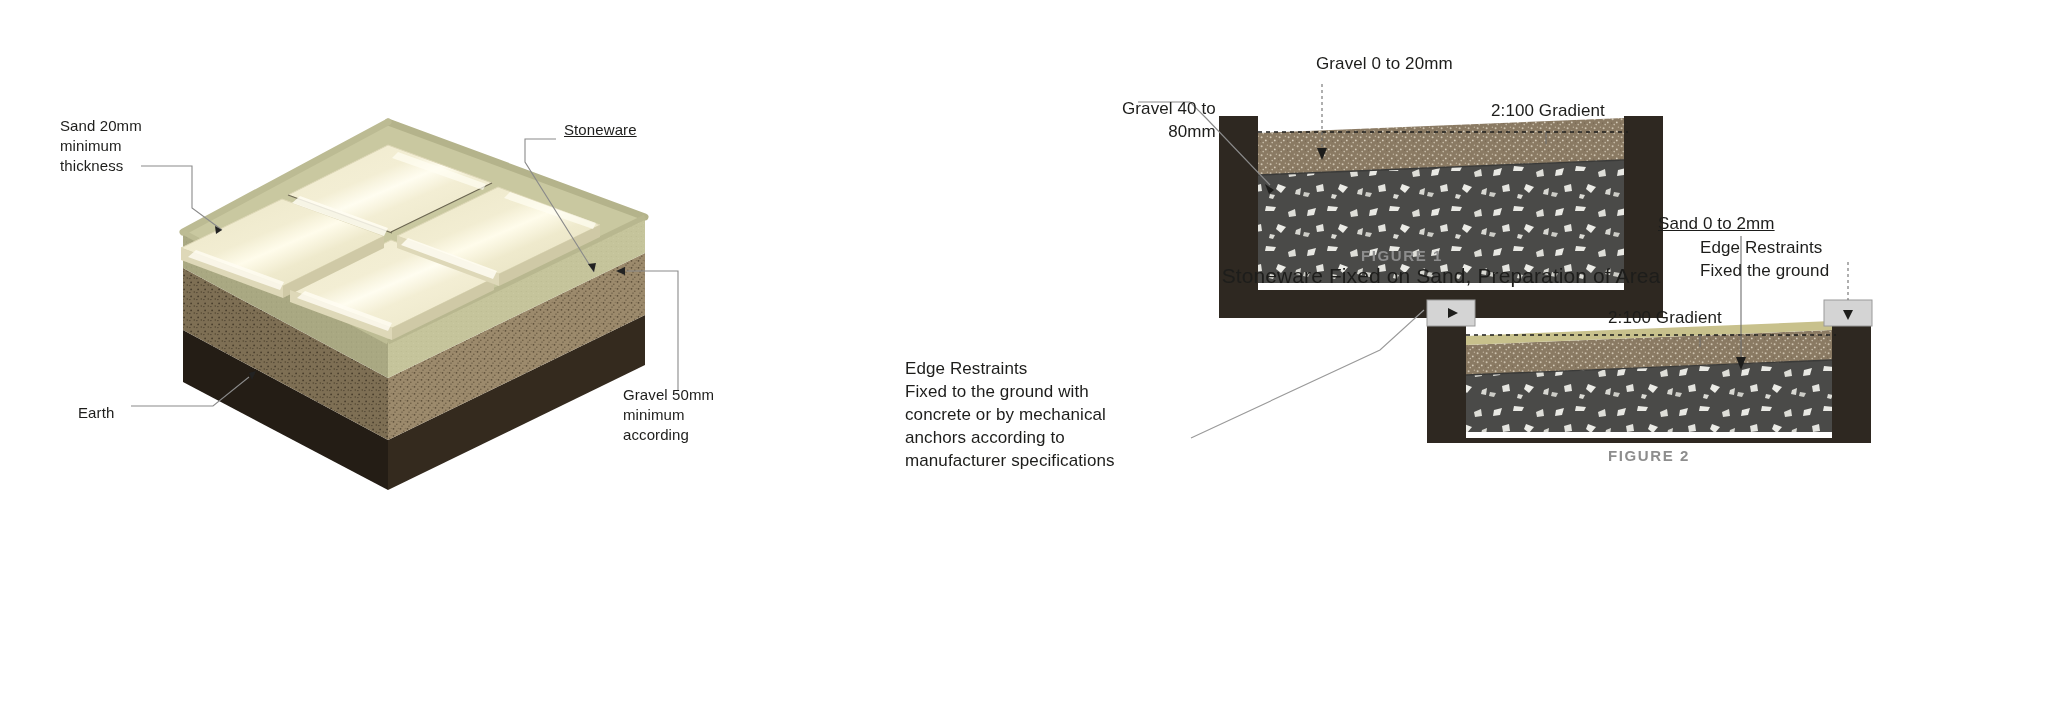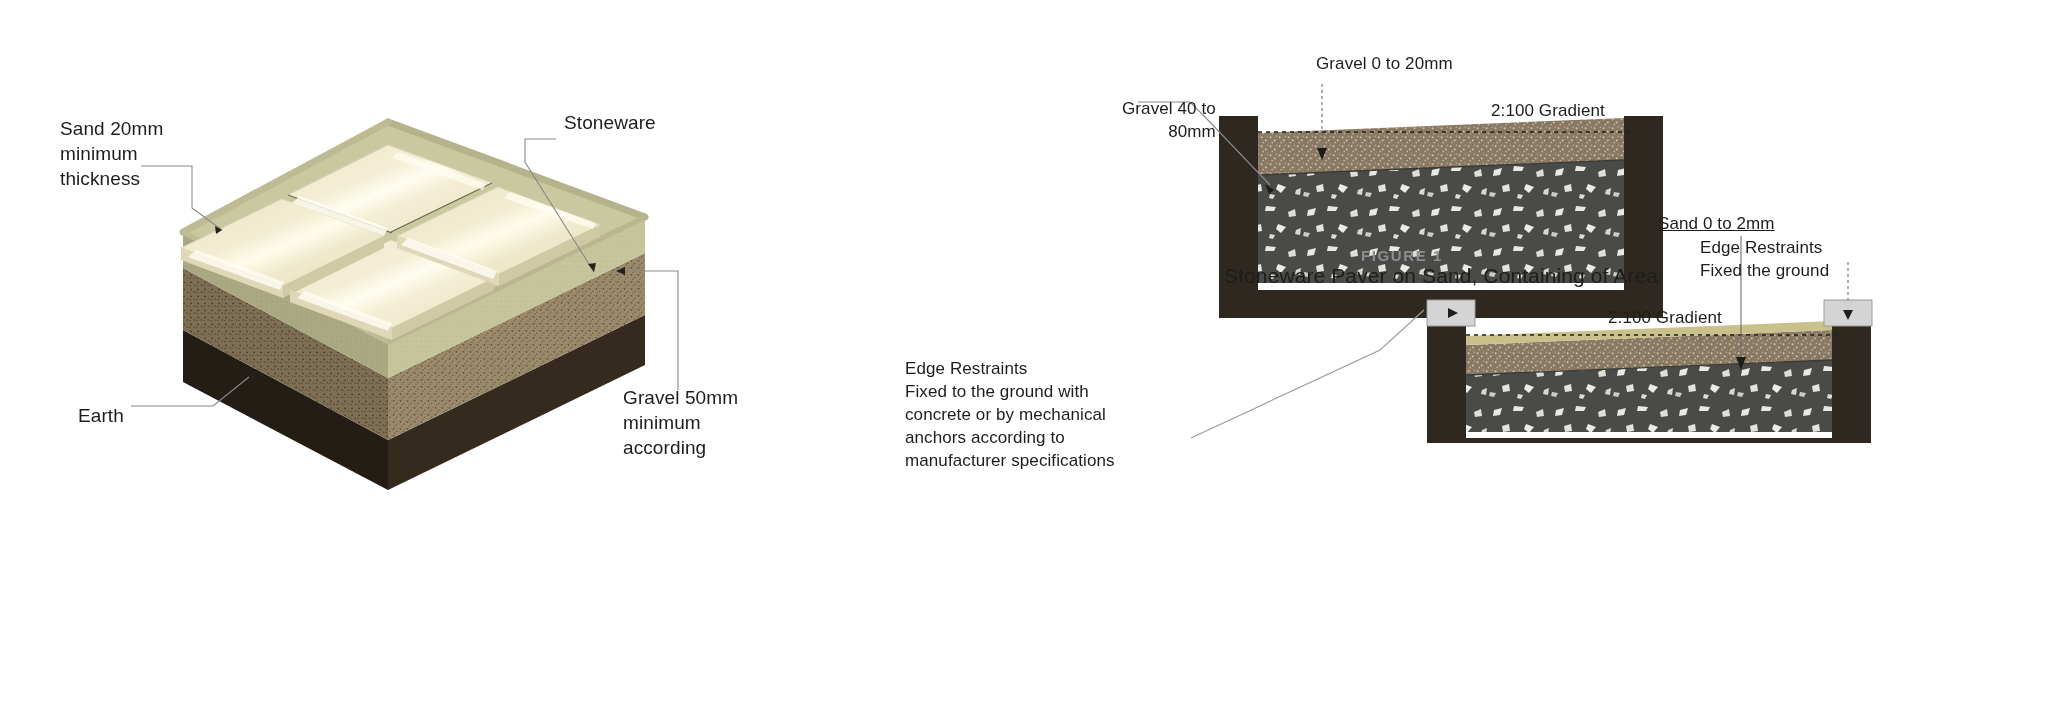--- a/index.html
+++ b/index.html
@@ -21,21 +21,21 @@
     left: 0; top: 0;
     width: 2048px;
     height: 717px;
     background: #ffffff;
   }
 
   
   .label {
     position: absolute;
     font-family: "Liberation Sans", sans-serif;
-    font-size: 19px;
+    font-size: 15px;
     line-height: 1.32;
     color: #1d1d1b;
     white-space: pre-line;
     letter-spacing: 0.1px;
   }
   .label.small {
     font-size: 17px;
     line-height: 1.35;
   }
   .caption-fig {
@@ -164,21 +164,21 @@
     <polyline points="678,390 678,271 626,271" fill="none" stroke="#8a8a8a" stroke-width="1.1"></polyline>
     <polygon points="616,271 625,267 625,275" fill="#222"></polygon>
 
     <polyline points="131,406 213,406 249,377" fill="none" stroke="#8a8a8a" stroke-width="1.1"></polyline>
     <polygon points="256,371 249,373 252,380" fill="#222"></polygon>
   </svg>
 
   <div class="label" style="left:60px; top:116px;">Sand 20mm
 minimum
 thickness</div>
-  <div class="label" style="left:564px; top:110px;">Stoneware</div>
+  <div class="label" style="left:564px; top:120px;text-decoration:underline;">Stoneware</div>
   <div class="label" style="left:623px; top:385px;">Gravel 50mm
 minimum
 according</div>
   <div class="label" style="left:78px; top:395px;margin-top:8px;">Earth</div>
 
   <svg class="overlay" viewBox="0 0 2048 717">
     <defs>
 
       <pattern id="fineGravel" width="9" height="9" patternUnits="userSpaceOnUse">
         <rect width="9" height="9" fill="#8a7a63"></rect>
@@ -252,26 +252,27 @@
       <polyline points="1191,438 1380,350 1424,310" fill="none" stroke="#9a9a9a" stroke-width="1.1"></polyline>
     </g>
   </svg>
 
   <div class="label small" style="left:1122px; top:98px; text-align:right;">Gravel 40 to
 80mm</div>
   <div class="label small" style="left:1300px; top:53px;margin-left:16px;">Gravel 0 to 20mm</div>
   <div class="label small" style="left:1491px; top:100px;">2:100 Gradient</div>
 
   <div class="caption-fig" style="left:1219px; top:247px; width:366px;">FIGURE 1</div>
-  <div class="caption-title" style="left:1110px; top:264px; width:662px;">Stoneware Paver on Sand, Containing of Area</div>
+  <div class="caption-title" style="left:1110px; top:264px; width:662px;">Stoneware Fixed on Sand, Preparation of Area</div>
 
   <div class="label small" style="left:1658px; top:213px;text-decoration:underline;">Sand 0 to 2mm</div>
   <div class="label small" style="left:1700px; top:237px;">Edge Restraints
 Fixed the ground</div>
   <div class="label small" style="left:1608px; top:307px;">2:100 Gradient</div>
   <div class="label small" style="left:905px; top:358px;">Edge Restraints
 Fixed to the ground with
 concrete or by mechanical
 anchors according to
 manufacturer specifications</div>
 
+  <div class="caption-fig" style="left:1427px; top:447px; width:444px;">FIGURE 2</div>
 
 </div>
 
 </body></html>

